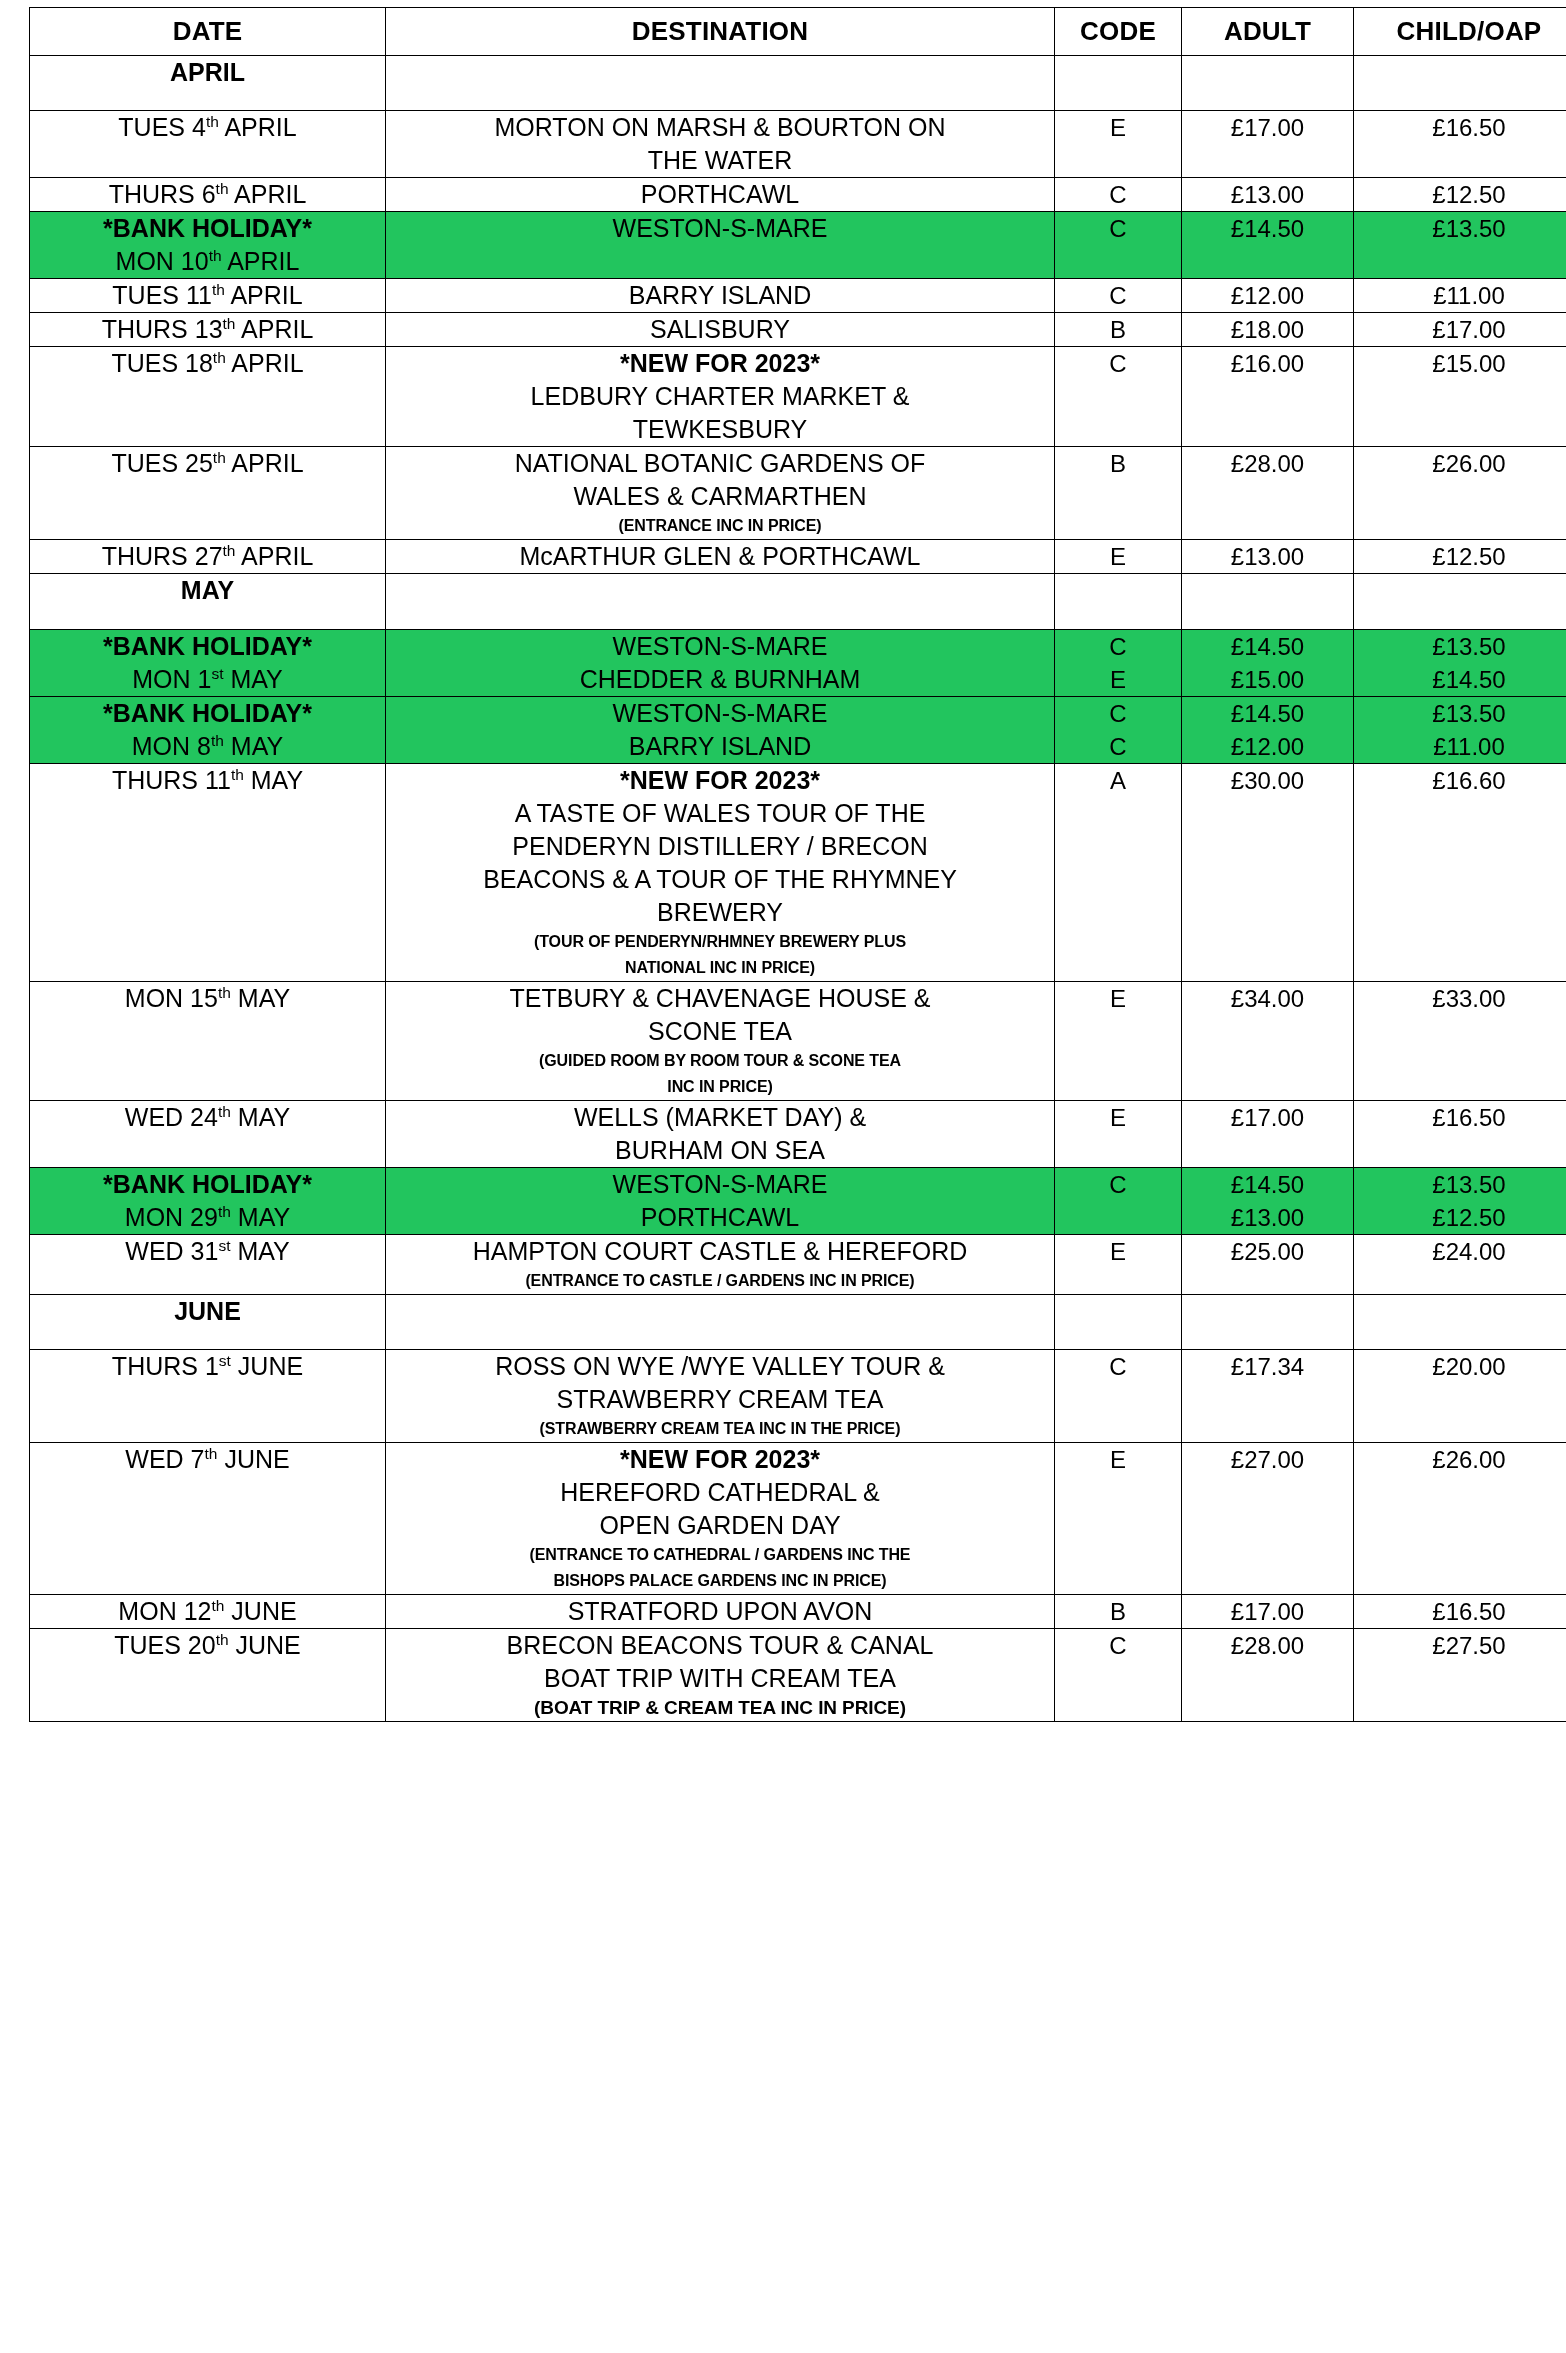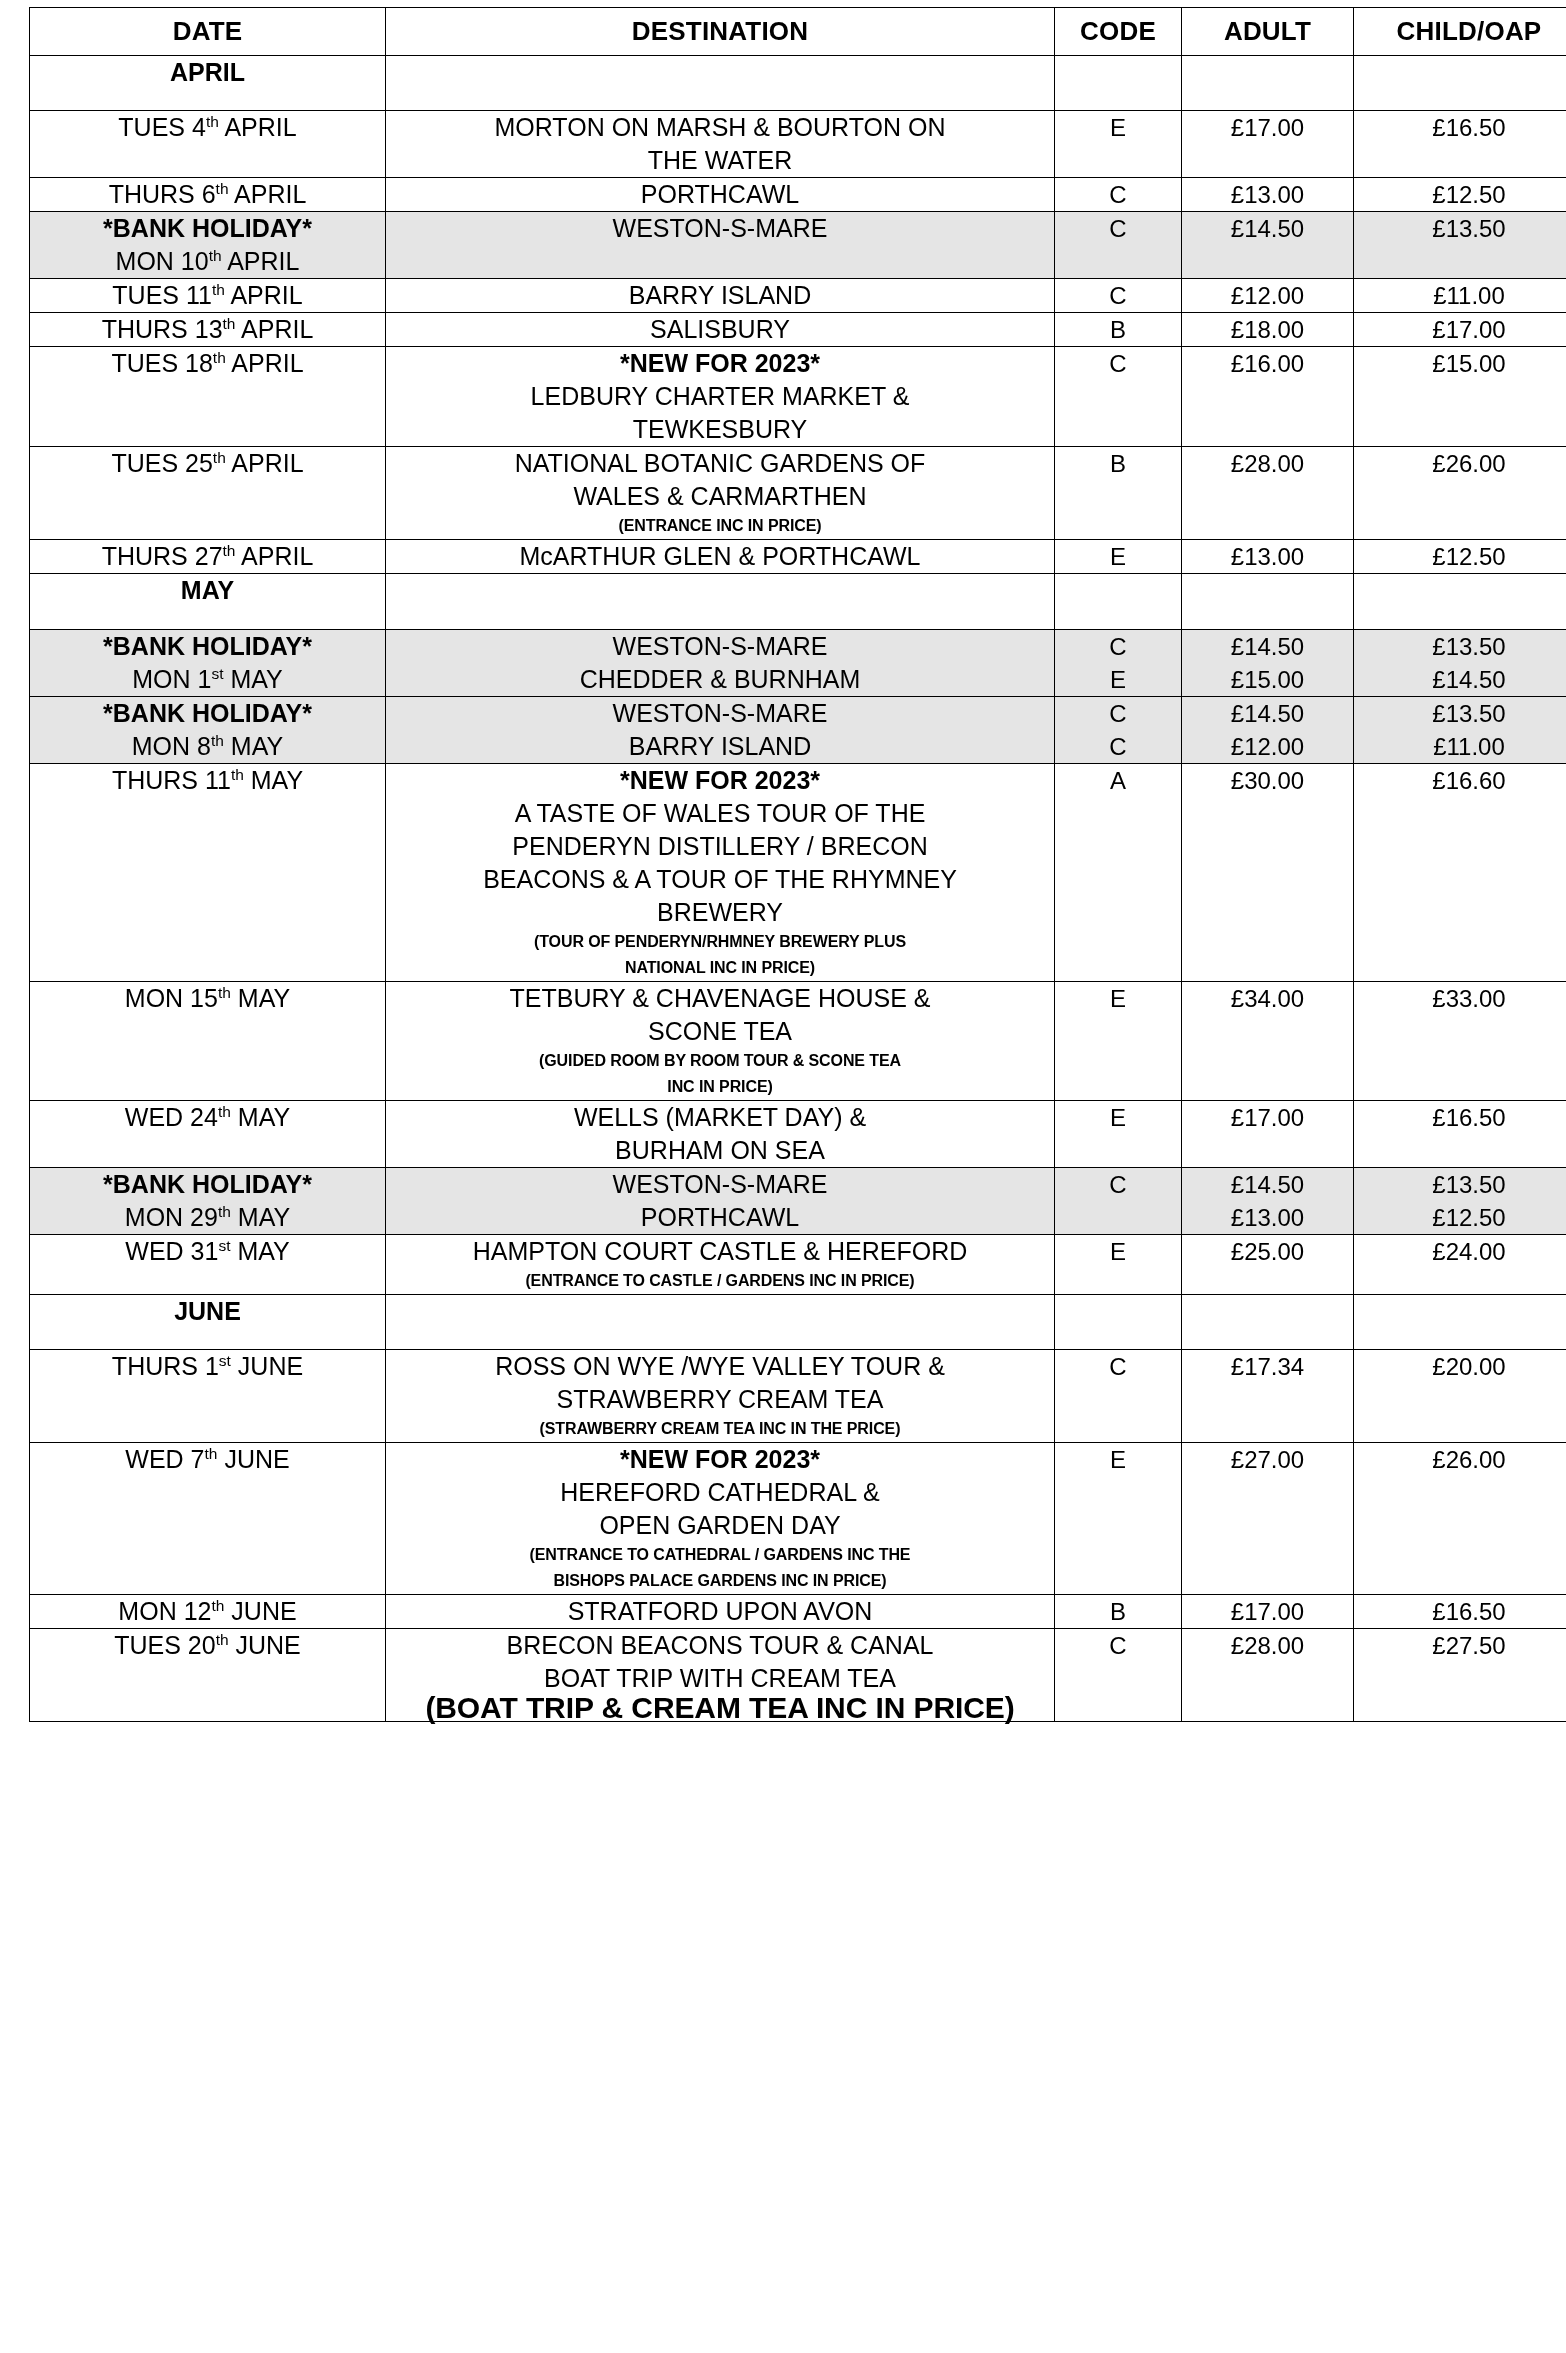--- a/index.html
+++ b/index.html
@@ -73,21 +73,21 @@
     line-height: 26px;
     letter-spacing: -0.1px;
   }
   sup {
     font-size: 0.62em;
     vertical-align: super;
     line-height: 0;
   }
 
   
-  tr.holiday > td { background: #e5e5e5; text-align: center; }
+  tr.holiday > td { background: #22c55e; text-align: center; }
 </style>
 </head>
 <body>
 
 <div id="sheet">
   <table class="trips">
     <colgroup>
       <col class="c-date">
         <col class="c-dest">
         <col class="c-code">
@@ -379,21 +379,21 @@
           <td class="cell price">£17.00</td>
           <td class="cell price">£16.50</td>
         </tr>
         <tr>
           <td class="cell date">
             <span class="line">TUES 20<sup>th</sup> JUNE</span>
           </td>
           <td class="cell">
             <span class="line">BRECON BEACONS TOUR &amp; CANAL</span>
             <span class="line">BOAT TRIP WITH CREAM TEA</span>
-            <span class="line note" style="font-size: 30px;">(BOAT TRIP &amp; CREAM TEA INC IN PRICE)</span>
+            <span class="line note" style="font-size: 19px;">(BOAT TRIP &amp; CREAM TEA INC IN PRICE)</span>
           </td>
           <td class="cell code">C</td>
           <td class="cell price">£28.00</td>
           <td class="cell price">£27.50</td>
         </tr>
       </tbody>
   </table>
 </div>
 
 

